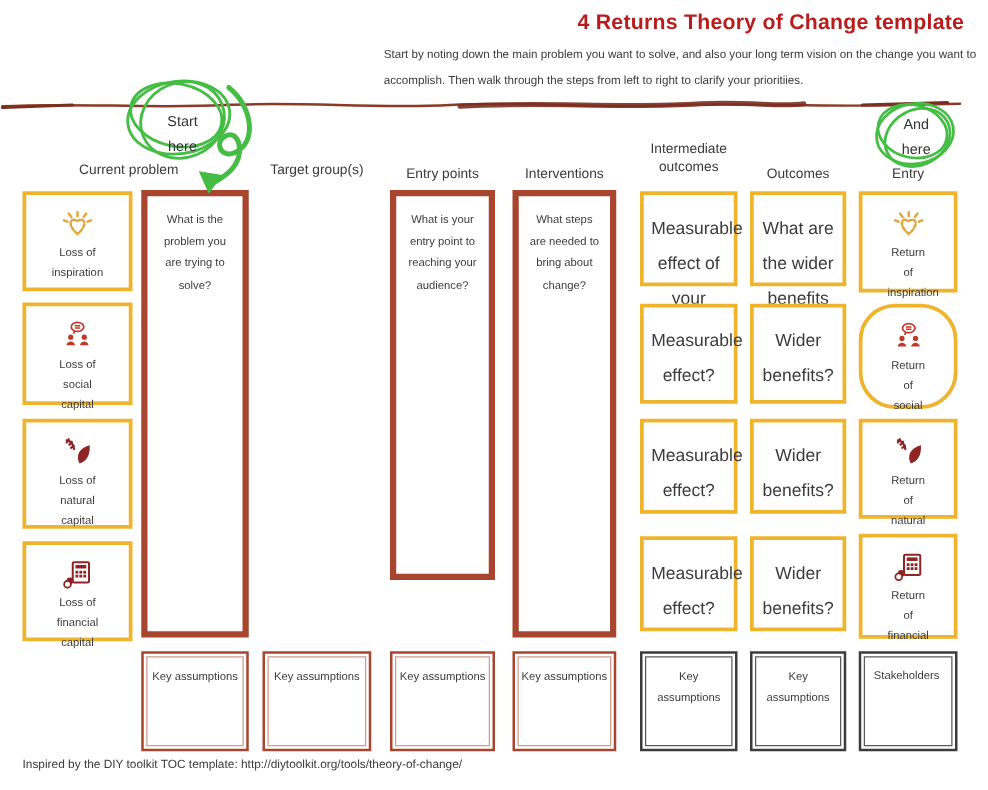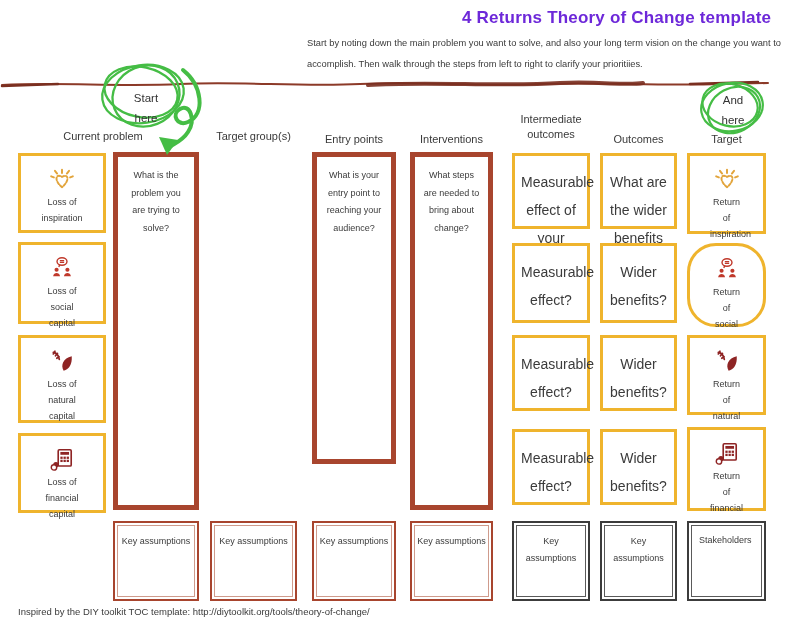--- a/index.html
+++ b/index.html
@@ -2,21 +2,21 @@
 <html><head>
 <meta charset="utf-8">
 <style>
   html,body{margin:0;padding:0;background:#ffffff;}
   #canvas{
     position:relative;width:790px;height:632px;background:#ffffff;overflow:hidden;
     font-family:"Liberation Sans","DejaVu Sans",sans-serif;color:#3b3b3b;
   }
   .abs{position:absolute;box-sizing:border-box;}
   .title{
-    left:462px;top:8px;width:320px;font-size:17px;font-weight:bold;color:#6d28d9;
+    left:462px;top:8px;width:320px;font-size:17px;font-weight:bold;color:#b91c1c;
     letter-spacing:.2px;
   }
   .subtitle{
     left:307px;top:33px;width:478px;font-size:9.3px;line-height:21px;color:#3a3a3a;
     white-space:pre-line;
   }
   .col-header{
     font-size:11px;color:#3a3a3a;text-align:center;white-space:pre-line;line-height:15px;z-index:2;
   }
   .annot{
@@ -87,21 +87,21 @@
   <div class="abs annot" style="left:703px;top:90px;width:60px;">And
 here</div>
 
   <div class="abs col-header" style="left:38px;top:129px;width:130px;">Current problem</div>
   <div class="abs col-header" style="left:205px;top:129px;width:97px;">Target group(s)</div>
   <div class="abs col-header" style="left:310px;top:132px;width:88px;">Entry points</div>
   <div class="abs col-header" style="left:406px;top:132px;width:91px;">Interventions</div>
   <div class="abs col-header" style="left:504px;top:112px;width:94px;">Intermediate
 outcomes</div>
   <div class="abs col-header" style="left:598px;top:132px;width:81px;">Outcomes</div>
-  <div class="abs col-header" style="left:687px;top:132px;width:79px;">Target</div>
+  <div class="abs col-header" style="left:687px;top:132px;width:79px;">Entry</div>
 
   <div class="abs ybox" style="left:18px;top:153px;width:88px;height:80px;">
     <span class="icon">
       <svg viewBox="0 0 24 24" width="26" height="26">
           <g stroke="#e2a43b" fill="none" stroke-width="1.8" stroke-linecap="round">
             <path d="M12 19.5 C4.5 13.5,6 6.5,12 10 C18 6.5,19.5 13.5,12 19.5 Z" stroke-dasharray="2.4 1.6"></path>
             <path d="M12 6.5 V3.5 M7.5 7 L5.5 4.5 M16.5 7 L18.5 4.5 M4.5 10.5 L2 9.5 M19.5 10.5 L22 9.5"></path>
           </g>
         </svg>
     </span>

